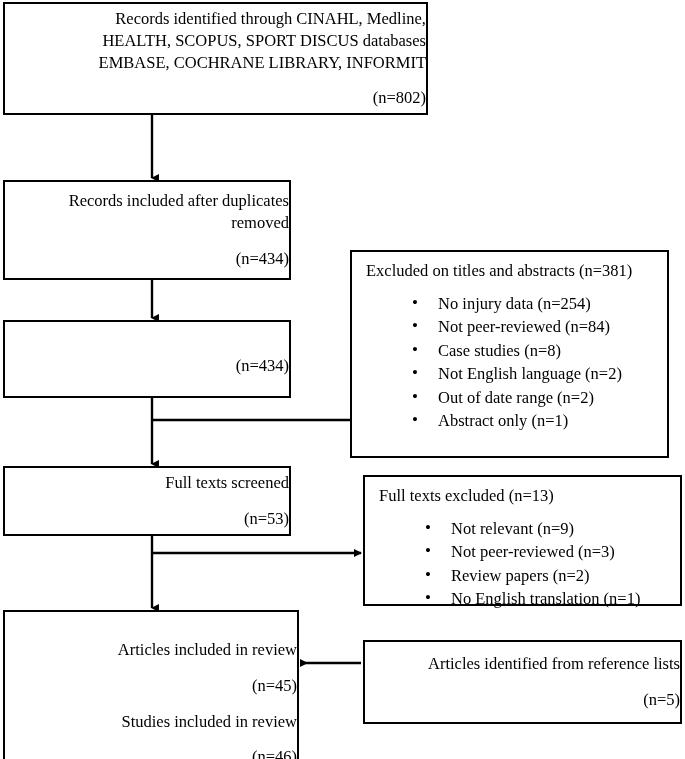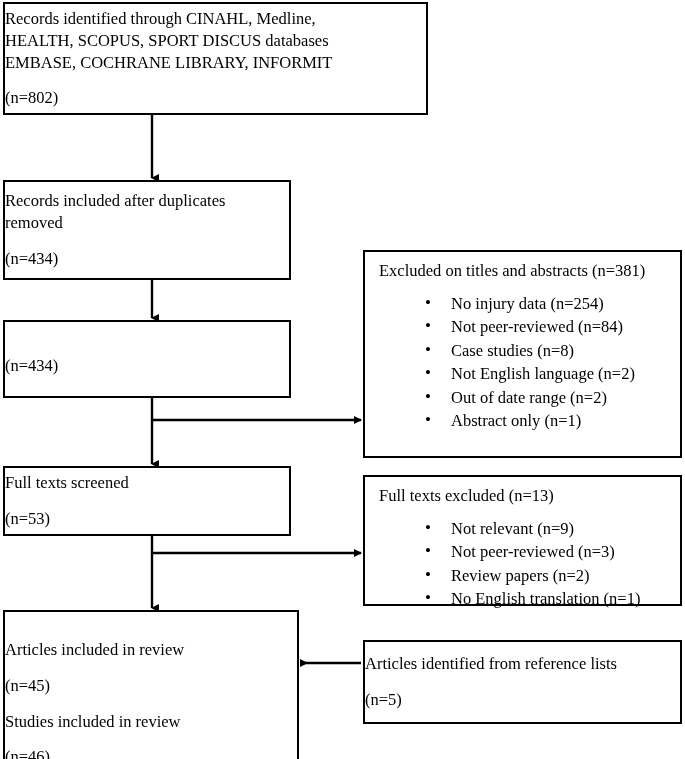--- a/index.html
+++ b/index.html
@@ -16,21 +16,21 @@
     color: #000000;
     overflow: hidden;
   }
   .box {
     position: absolute;
     box-sizing: border-box;
     border: 2px solid #000000;
     background: #ffffff;
     display: flex;
     flex-direction: column;
-    align-items: flex-start;
+    align-items: flex-end;
     justify-content: center;
     text-align: center;
     font-size: 16.5px;
     line-height: 1.33;
   }
   .box.left-align {
     align-items: flex-start;
     text-align: left;
     justify-content: flex-start;
   }
@@ -72,21 +72,21 @@
     width: 685px;
     height: 759px;
     pointer-events: none;
   }
   
   #box-identified   { left: 3px;   top: 2px;   width: 425px; height: 113px; }
   #box-duplicates   { left: 3px;   top: 180px; width: 288px; height: 100px; }
   #box-screened     { left: 3px;   top: 320px; width: 288px; height: 78px;  }
   #box-fulltext     { left: 3px;   top: 466px; width: 288px; height: 70px;  }
   #box-included     { left: 3px;   top: 610px; width: 296px; height: 187px; }
-  #box-excl-titles  { left: 363px; top: 250px; width: 319px; height: 208px; }
+  #box-excl-titles  { left: 350px; top: 250px; width: 319px; height: 208px; }
   #box-excl-full    { left: 363px; top: 475px; width: 319px; height: 131px; }
   #box-reference    { left: 363px; top: 640px; width: 319px; height: 84px;  }
 </style>
 </head>
 <body>
 
 <div id="canvas">
 
   <svg class="connectors" viewBox="0 0 685 759" xmlns="http://www.w3.org/2000/svg">
     <defs>

